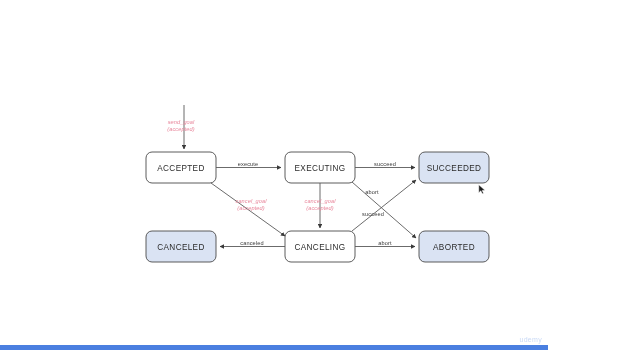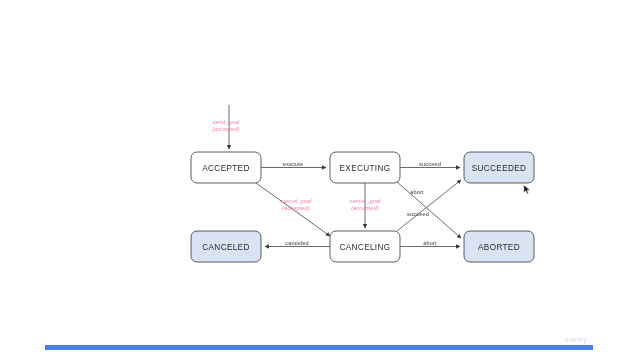--- a/index.html
+++ b/index.html
@@ -7,21 +7,20 @@
     padding: 0;
     background: #ffffff;
   }
   #page {
     position: relative;
     width: 548px;
     height: 360px;
     background: #ffffff;
     overflow: hidden;
     font-family: "Liberation Sans", sans-serif;
-    margin-left: 45px;
   }
   #diagram-svg {
     position: absolute;
     left: 0;
     top: 0;
     width: 640px;
     height: 360px;
   }
   .state-label {
     font-family: "Liberation Sans", sans-serif;

